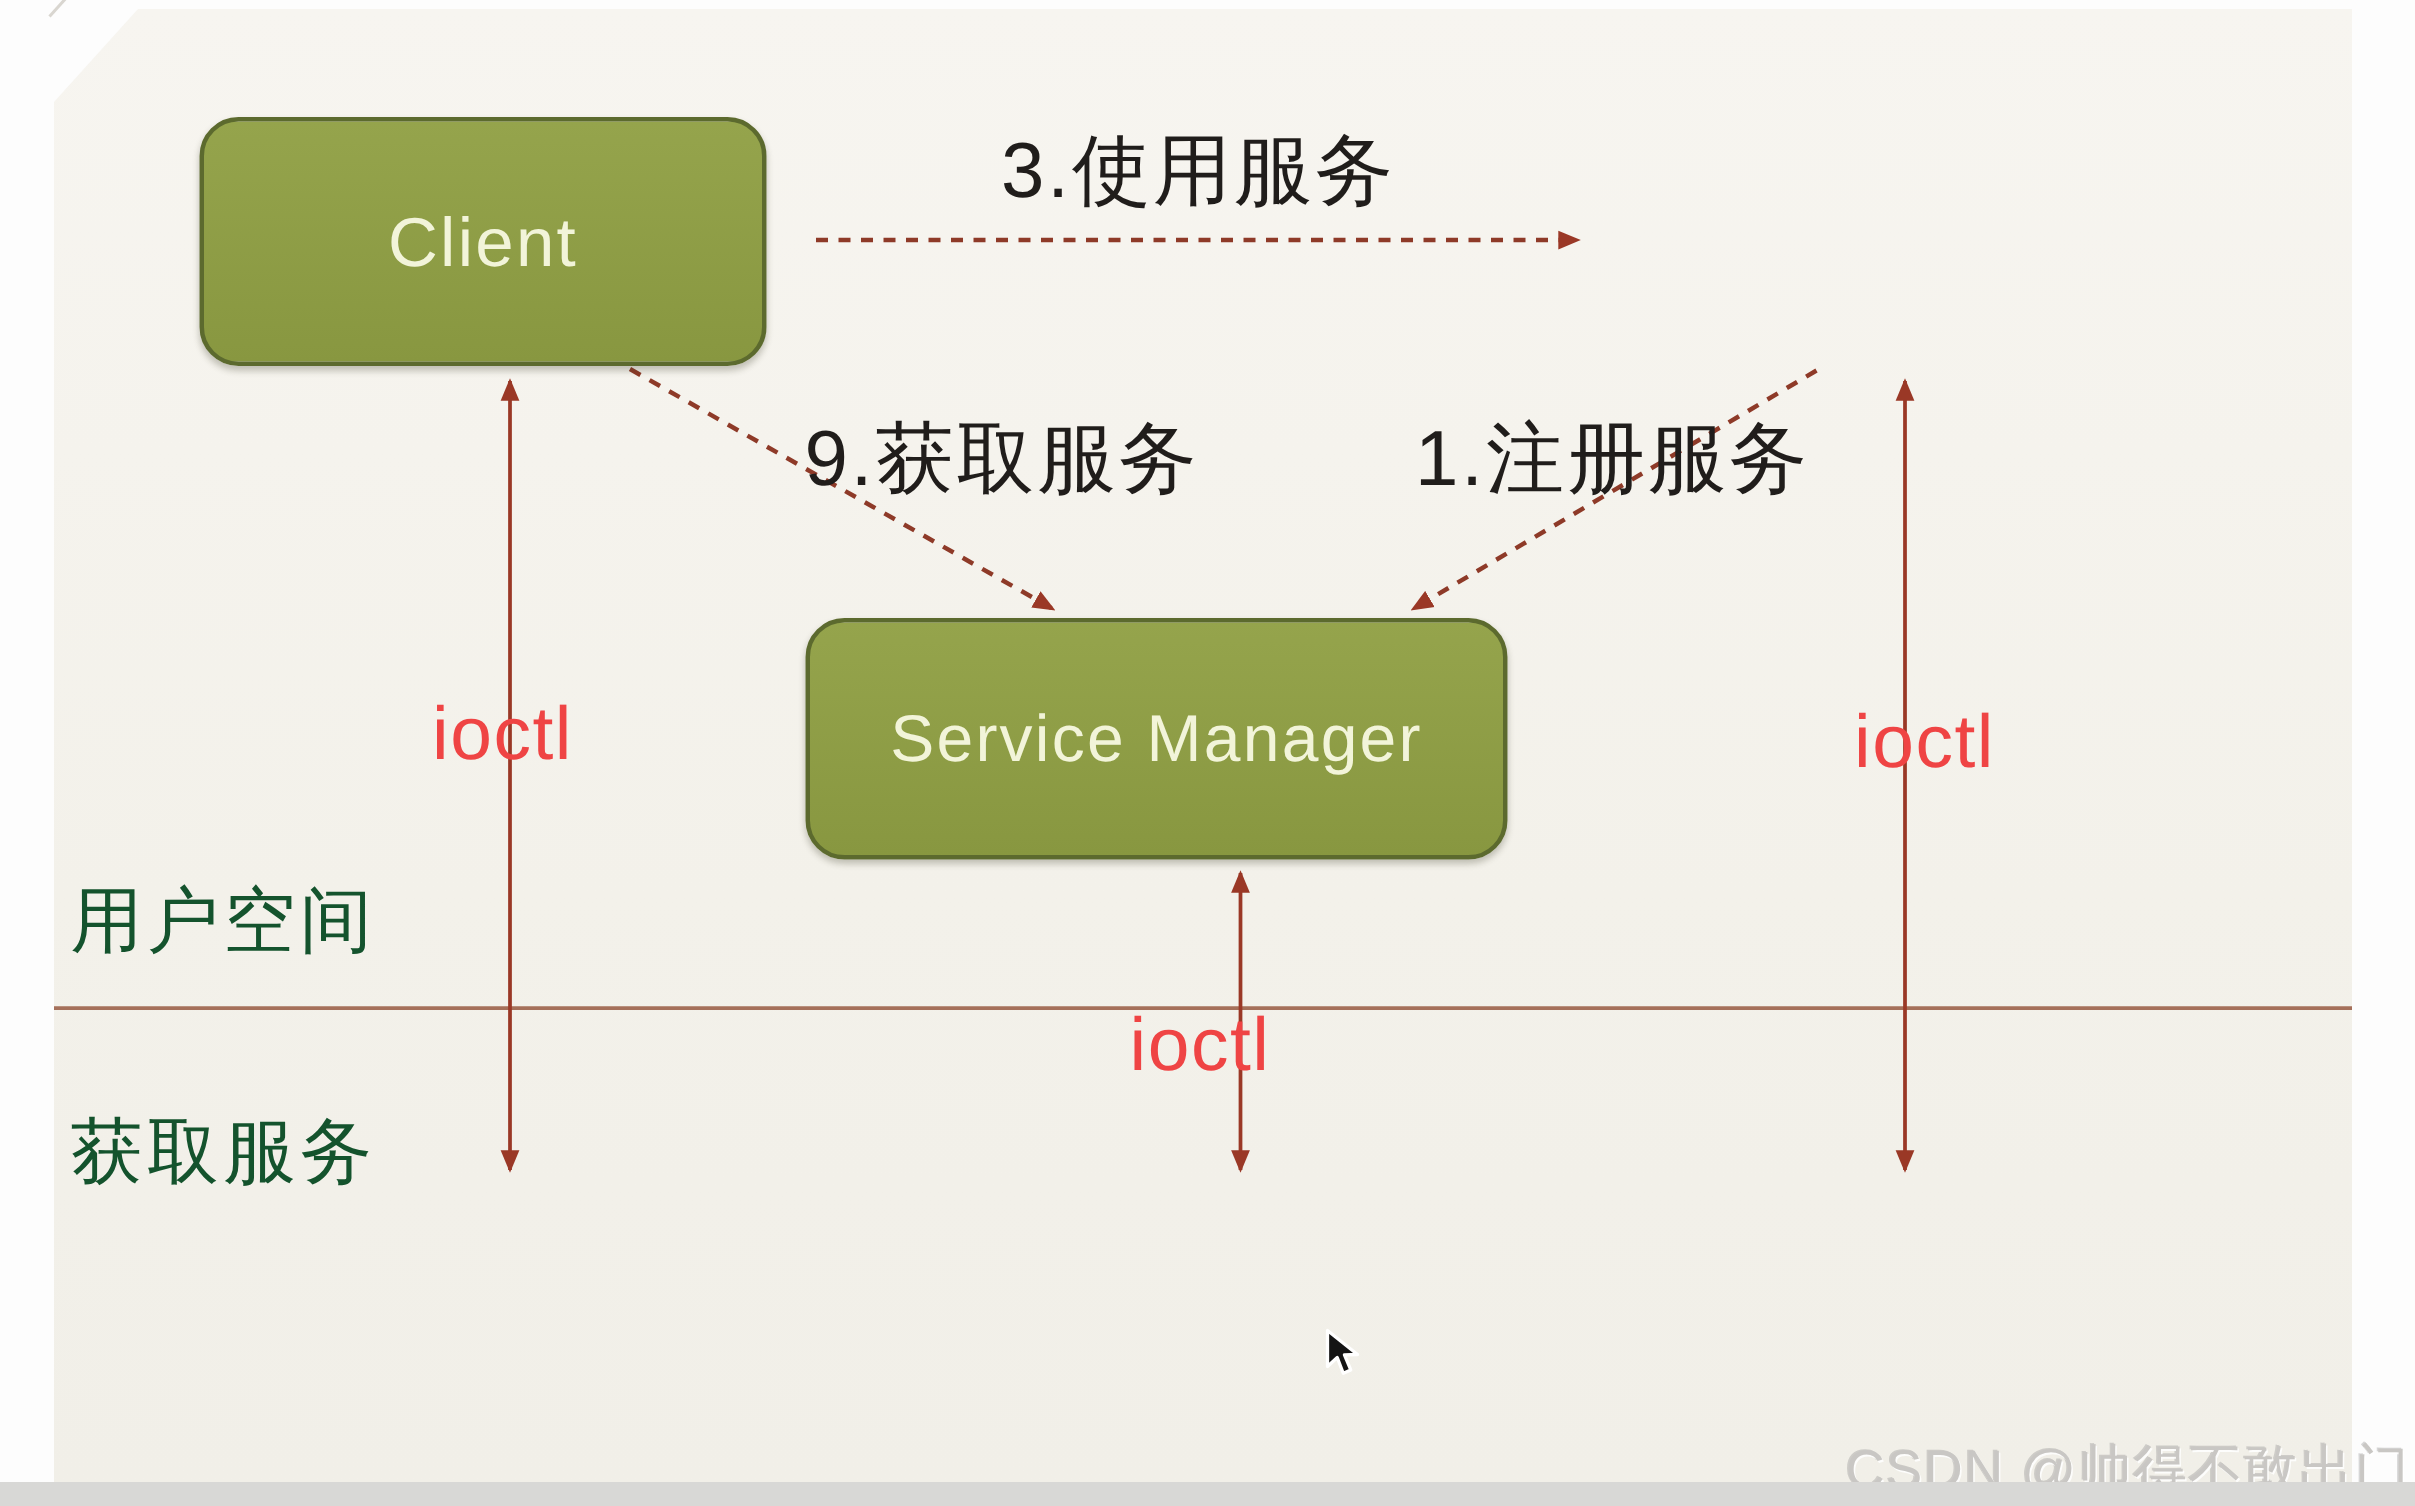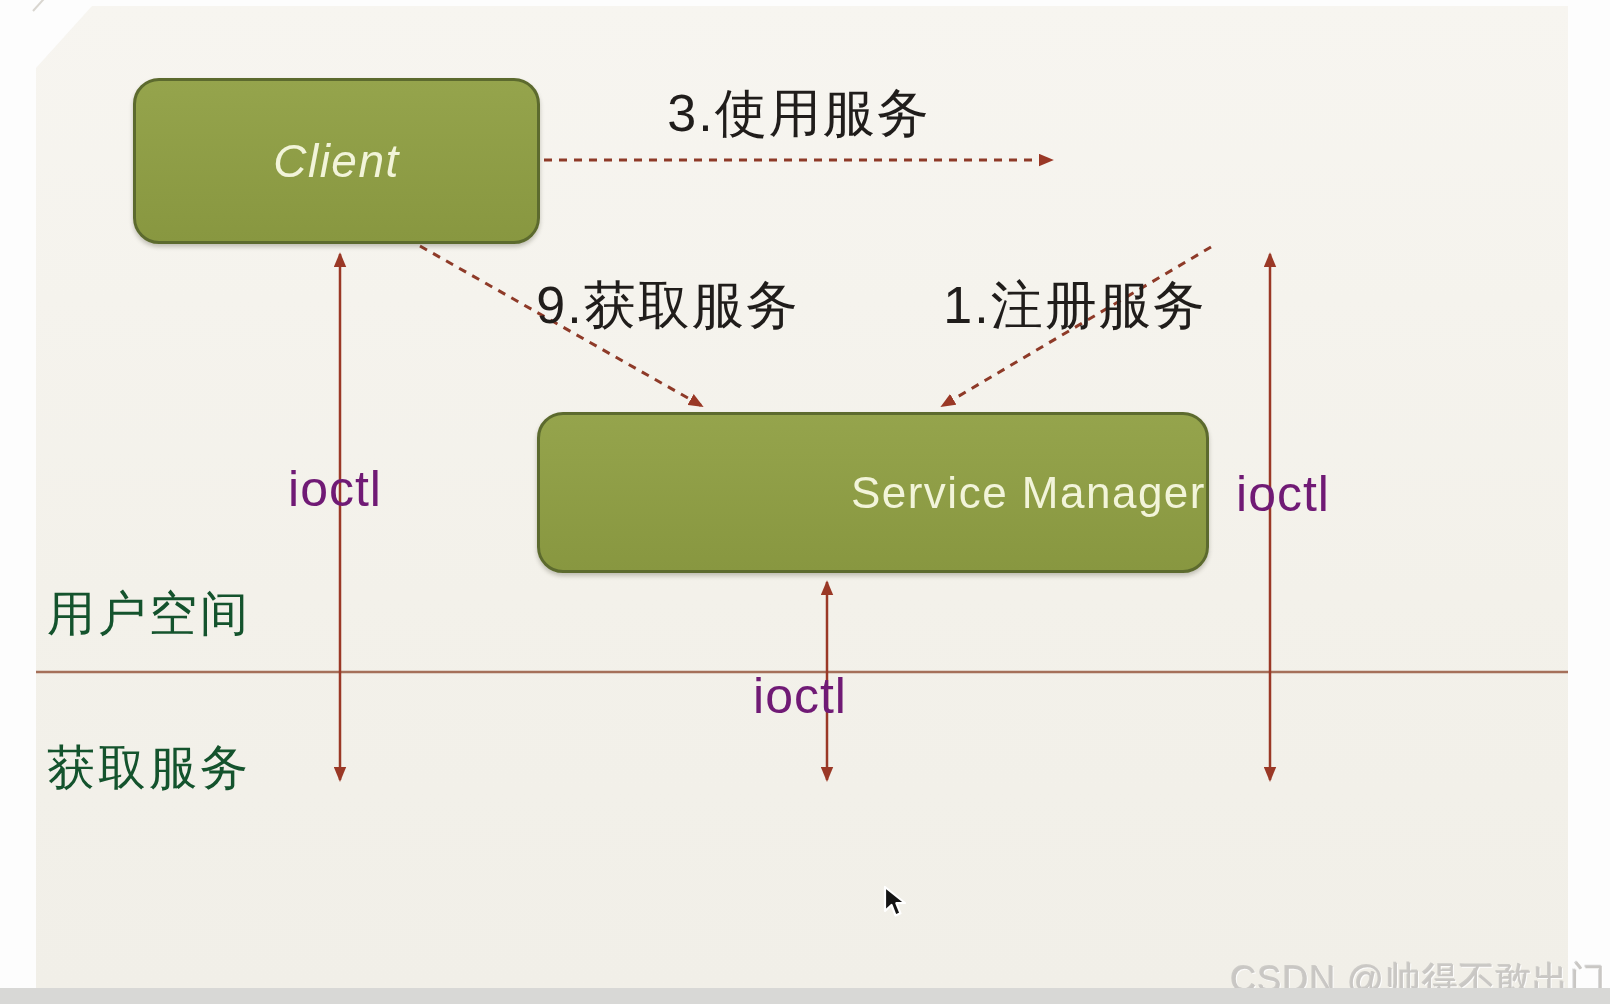--- a/index.html
+++ b/index.html
@@ -11,35 +11,35 @@
          border-top:62px solid #fdfdfd;border-right:56px solid transparent;}
   .corner-edge{position:absolute;left:33px;top:10px;width:78px;height:2px;
          background:#d9d6d0;transform:rotate(-48deg);transform-origin:left center;}
   .bottom-band{position:absolute;left:0;top:988px;width:1610px;height:16px;background:#d8d8d6;}
 
   .node{position:absolute;border-radius:26px;display:flex;align-items:center;justify-content:center;
         border:3px solid var(--node_green_border,#5c6a2e);
         background:linear-gradient(180deg,#95a44c 0%, #889740 100%);
         box-shadow:0 3px 4px rgba(60,60,40,.28);box-sizing:border-box;}
   .node-label{color:var(--label_text,#f2f4d9);font-size:46px;letter-spacing:1.5px;}
-  .node-client{left:133px;top:78px;width:407px;height:166px;font-style:italic;}
+  .node-client{left:133px;top:78px;width:378px;height:166px;}
   .node-server{left:1065px;top:78px;width:412px;height:165px;}
-  .node-sm{left:537px;top:412px;width:672px;height:161px;justify-content:flex-end;}
+  .node-sm{left:537px;top:412px;width:468px;height:161px;}
   .node-sm .node-label{font-size:44px;}
   .node-binder{left:140px;top:790px;width:1345px;height:165px;border-radius:30px;
         border:3px solid var(--driver_orange_border,#9a6018);
         background:linear-gradient(180deg,#ec9040 0%, #e28334 100%);
         box-shadow:0 3px 4px rgba(80,50,20,.25);}
   .node-binder .node-label{color:#f8eecb;font-size:50px;letter-spacing:1px;}
 
   .overlay{position:absolute;left:0;top:0;pointer-events:none;}
 
   .zh-label{position:absolute;transform:translate(-50%,-50%);font-size:52px;color:#201d1b;
             white-space:nowrap;letter-spacing:2px;}
-  .ioctl-label{position:absolute;transform:translate(-50%,-50%);font-size:50px;color:#701a75;
+  .ioctl-label{position:absolute;transform:translate(-50%,-50%);font-size:50px;color:#ef4444;
             white-space:nowrap;letter-spacing:1px;}
   .region-label{position:absolute;font-size:48px;color:#14532d;white-space:nowrap;letter-spacing:3px;margin-top:14px;}
   .region-user{left:47px;top:568px;}
   .region-kernel{left:47px;top:722px;}
 
   .watermark{position:absolute;top:956px;right:3px;font-size:36px;color:#c9c7c4;letter-spacing:1px;
              white-space:nowrap;
              text-shadow:1px 1px 0 rgba(255,255,255,.85), -1px -1px 0 rgba(140,140,140,.35);}
   .cursor{position:absolute;left:882px;top:885px;}
 </style>

